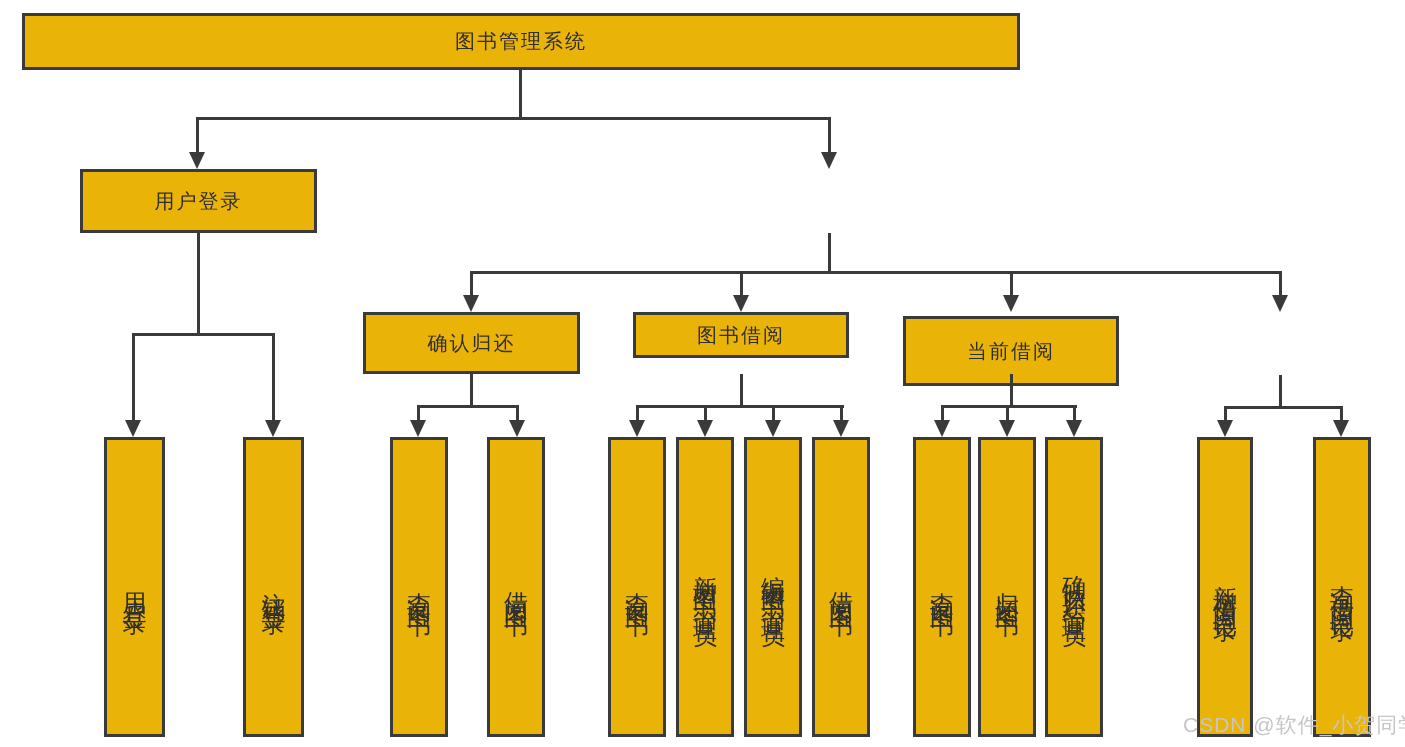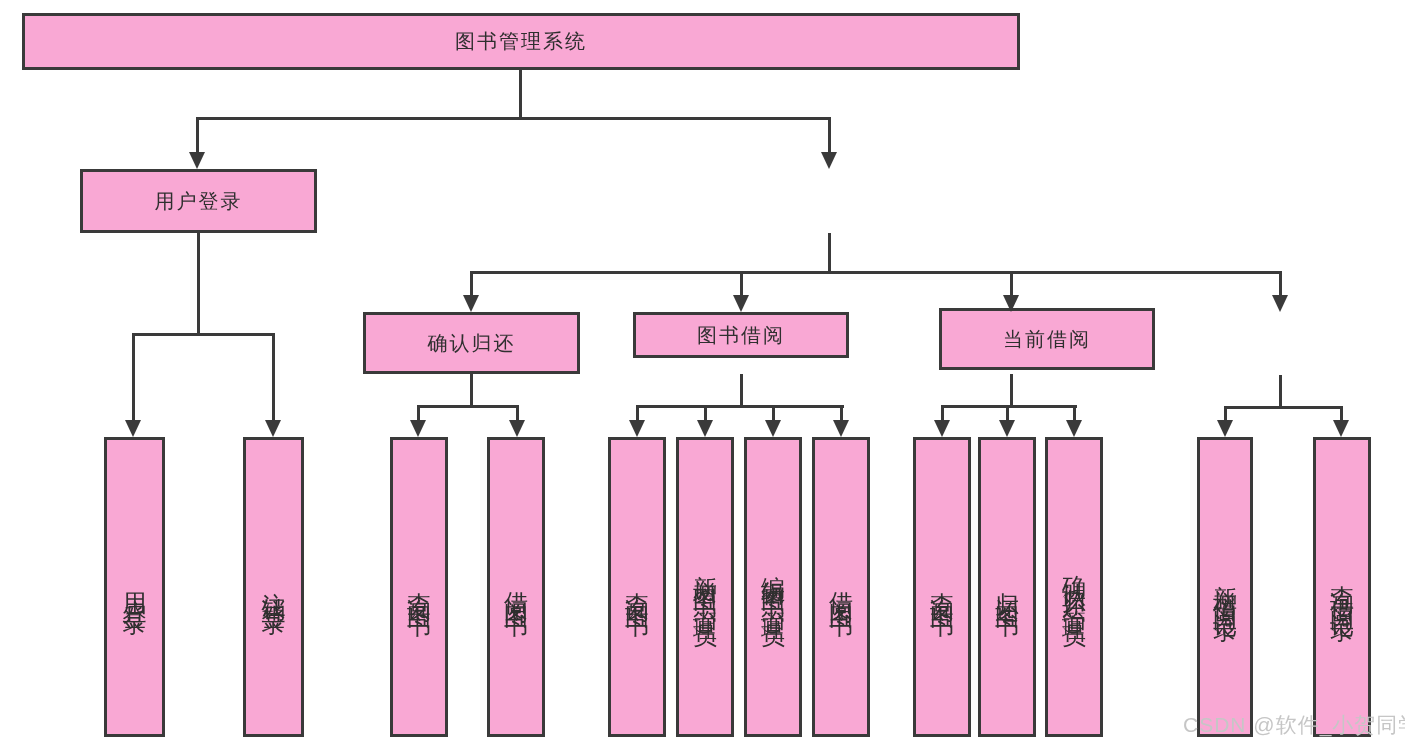--- a/index.html
+++ b/index.html
@@ -8,21 +8,21 @@
     --wm:#c6c6c6;
   }
   html,body{margin:0;padding:0;background:#fff;}
   body{font-family:"Liberation Sans", sans-serif;}
   #canvas{position:relative;width:1405px;height:747px;background:#ffffff;overflow:hidden;}
 
   .node{
     position:absolute;
     box-sizing:border-box;
     border:3px solid var(--line);
-    background:#f9a8d4;
+    background:#eab308;
     color:var(--text);
     display:flex;
     align-items:center;
     justify-content:center;
   }
   .hnode{font-size:20px;letter-spacing:2px;}
   .vnode{
     width:58px;height:300px;top:437px;
     font-size:24px;
   }
@@ -64,21 +64,21 @@
 
 
   <div class="node hnode" style="left:363px;top:312px;width:217px;height:62px;">
     <span>确认归还</span>
   </div>
 
   <div class="node hnode" style="left:633px;top:312px;width:216px;height:46px;justify-content:center;">
     <span>图书借阅</span>
   </div>
 
-  <div class="node hnode" style="left:903px;top:308px;width:216px;height:62px;margin-left:36px;">
+  <div class="node hnode" style="left:903px;top:316px;width:216px;height:70px;">
     <span>当前借阅</span>
   </div>
 
 
   <div class="node vnode" style="left:104px;width:61px;">
     <span class="vtxt">用户登录</span>
   </div>
   <div class="node vnode" style="left:243px;width:61px;">
     <span class="vtxt">注销登录</span>
   </div>

